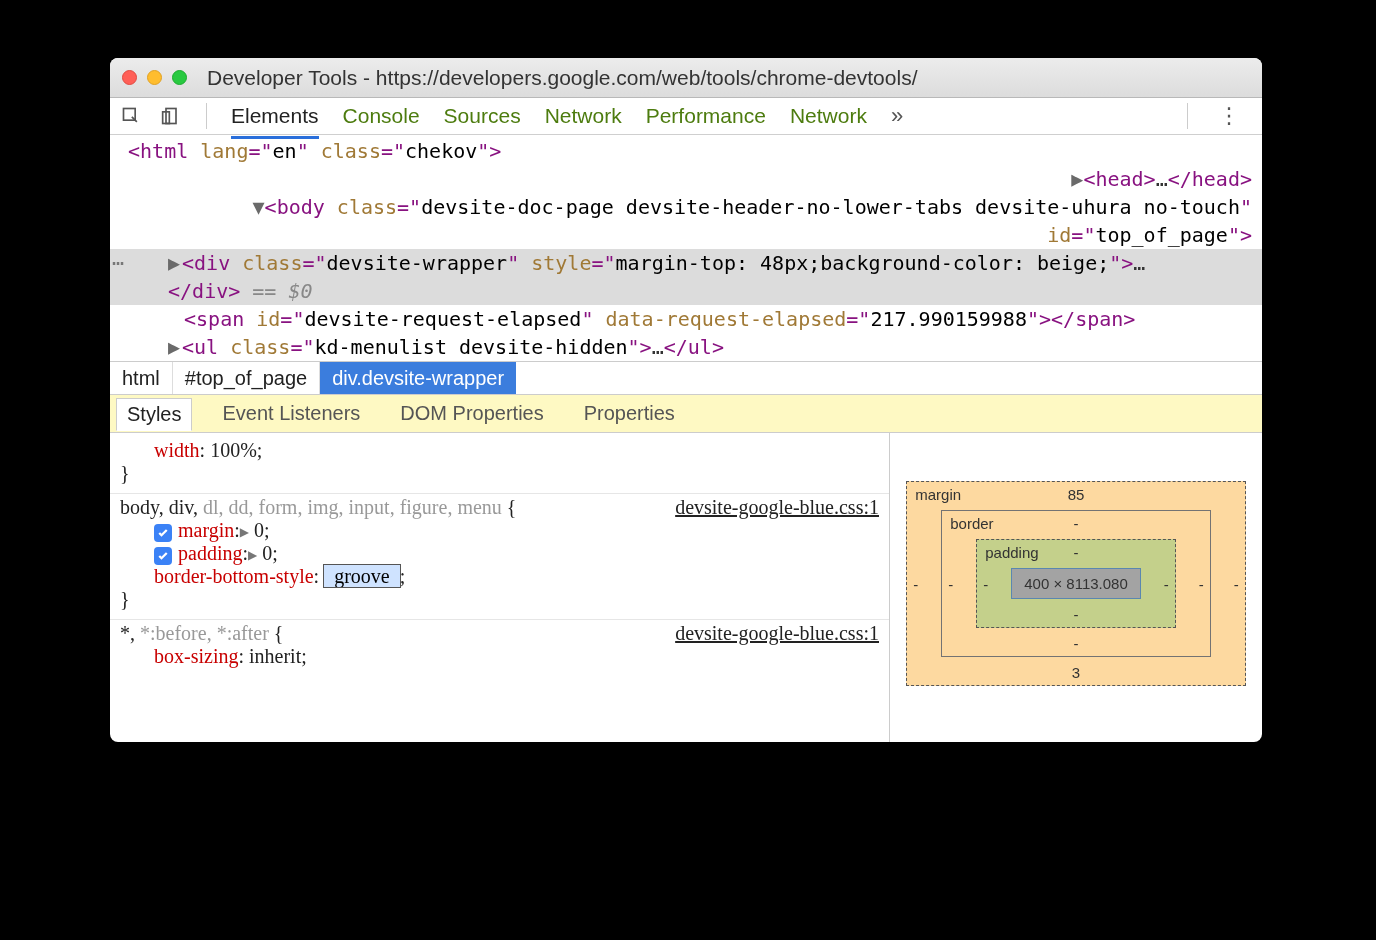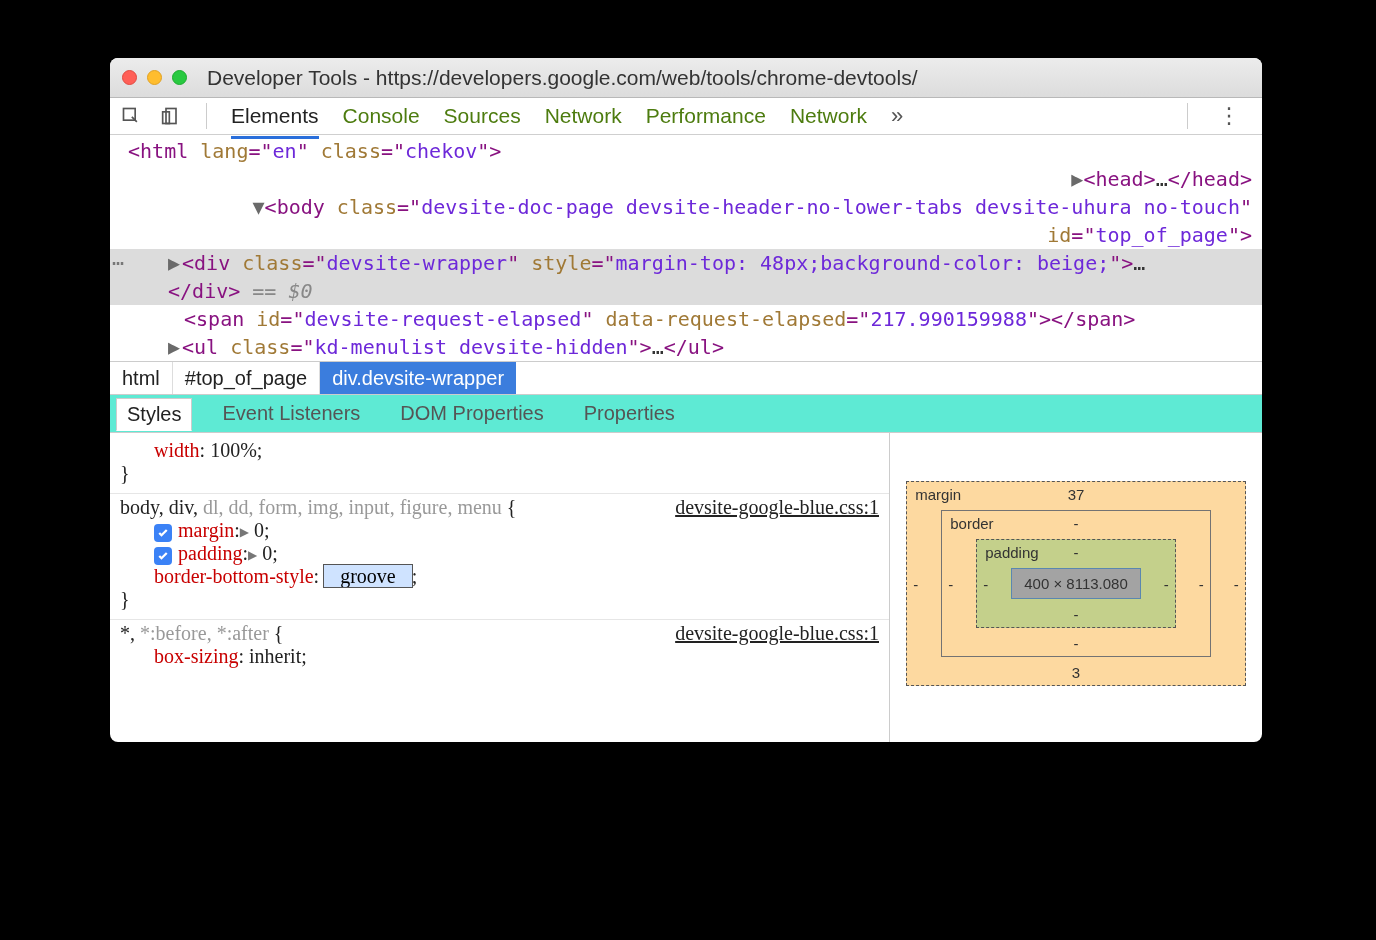--- a/index.html
+++ b/index.html
@@ -68,36 +68,36 @@
     white-space: nowrap;
   }
   .dom .row { padding: 0 10px 0 18px; white-space: nowrap; }
   .dom .indent1 { padding-left: 38px; text-align: right; }
   .dom .indent2 { padding-left: 58px; }
   .dom .sel { background: #dcdcdc; }
   .dom .sel2 { background: #dcdcdc; }
   .ellips { color:#777; position:absolute; left:2px;}
   .tag, .punct { color: #881280; }
   .attr { color: #a07936; }
-  .val  { color: #6d28d9; }
+  .val  { color: #000000; }
   .text { color: #333; }
   .dollar { color: #888; font-style: italic;}
   .arrow { color:#6a6a6a; display:inline-block; width:14px; }
   .breadcrumb {
     border-top: 1px solid #ccc;
     border-bottom: 1px solid #ccc;
     height: 34px;
     display: flex;
     align-items: stretch;
     font-size: 20px;
   }
   .breadcrumb span { padding: 4px 12px; color:#222; border-right: 1px solid #ddd; display:flex; align-items:center;}
   .breadcrumb .sel-crumb { background: #3b7ddd; color:#fff; border-right:none;}
   .subpanel-tabs {
-    background: #5eead4;
+    background: #fef9c3;
     border-bottom: 1px solid #ccc;
     height: 38px;
     display: flex;
     align-items: center;
     padding: 0 6px;
     gap: 20px;
     font-size: 20px;
     color: #555;
   }
   .subpanel-tabs .stab { padding: 4px 10px; }
@@ -119,21 +119,21 @@
   .rule { padding: 2px 10px 8px 10px; border-bottom: 1px solid #e6e6e6; position:relative;}
   .rule:last-child{border-bottom:none;}
   .prop { color: #c80000; }
   .pval { color: #222; }
   .selector { color: #999; }
   .selector .dark { color:#222; }
   .source-link { float: right; color: #222; text-decoration: underline; }
   .cb { display:inline-flex; width:18px;height:18px; background:#3b82f6; border-radius:4px; vertical-align: -2px; margin-right:6px; align-items:center;justify-content:center;}
   .cb svg{width:12px;height:12px;stroke:#fff;stroke-width:3;fill:none;}
   .expand-tri { color:#777; font-size:12px; vertical-align:1px;}
-  .editing { background:#cfe3ff; outline:1px solid #555; padding:0 16px;}
+  .editing { background:#cfe3ff; outline:1px solid #555; padding:0 10px;}
   .boxmodel {
     width: 372px;
     display: flex;
     align-items: flex-start;
     justify-content: center;
     padding-top: 48px;
   }
   .bm { position: relative; font-family: -apple-system, sans-serif; font-size:15px; }
   .bm .layer { position:relative; padding: 28px 34px; text-align:center; }
   .bm .margin { background:#fdd9a0; border:1px dashed #555; }
@@ -266,21 +266,21 @@
         <span class="selector"><span class="dark">*,</span><span> *:before, *:after</span> <span class="dark">{</span></span><br>
         <span class="line-indent"><span class="prop">box-sizing</span><span class="pval">: </span><span class="pval">inherit</span><span class="pval">;</span></span>
       </div>
 
     </div>
 
     <div class="boxmodel">
       <div class="bm">
         <div class="layer margin">
           <span class="lbl">margin</span>
-          <span class="top">37</span>
+          <span class="top">85</span>
           <span class="left">-</span>
           <span class="right">-</span>
           <span class="bottom">3</span>
           <div class="layer border">
             <span class="lbl">border</span>
             <span class="top">-</span>
             <span class="left">-</span>
             <span class="right">-</span>
             <span class="bottom">-</span>
             <div class="layer padding">

